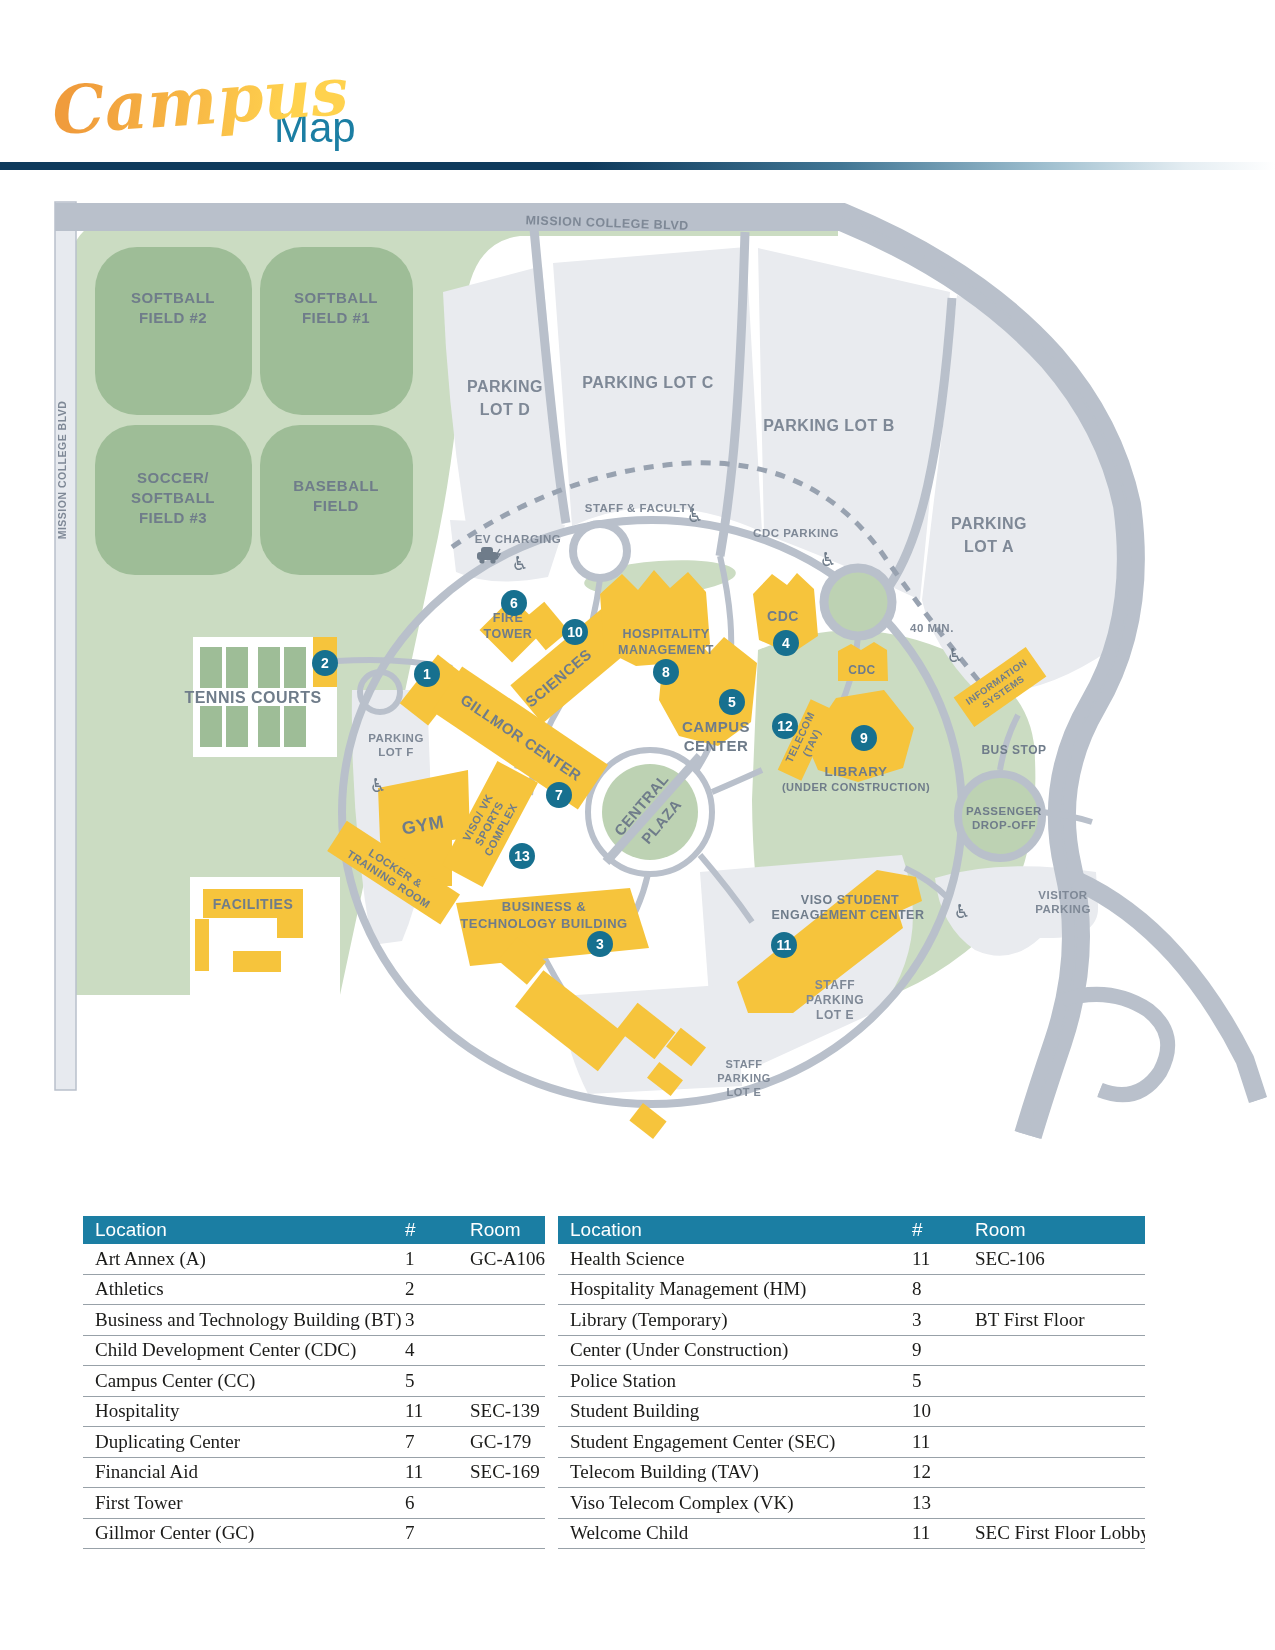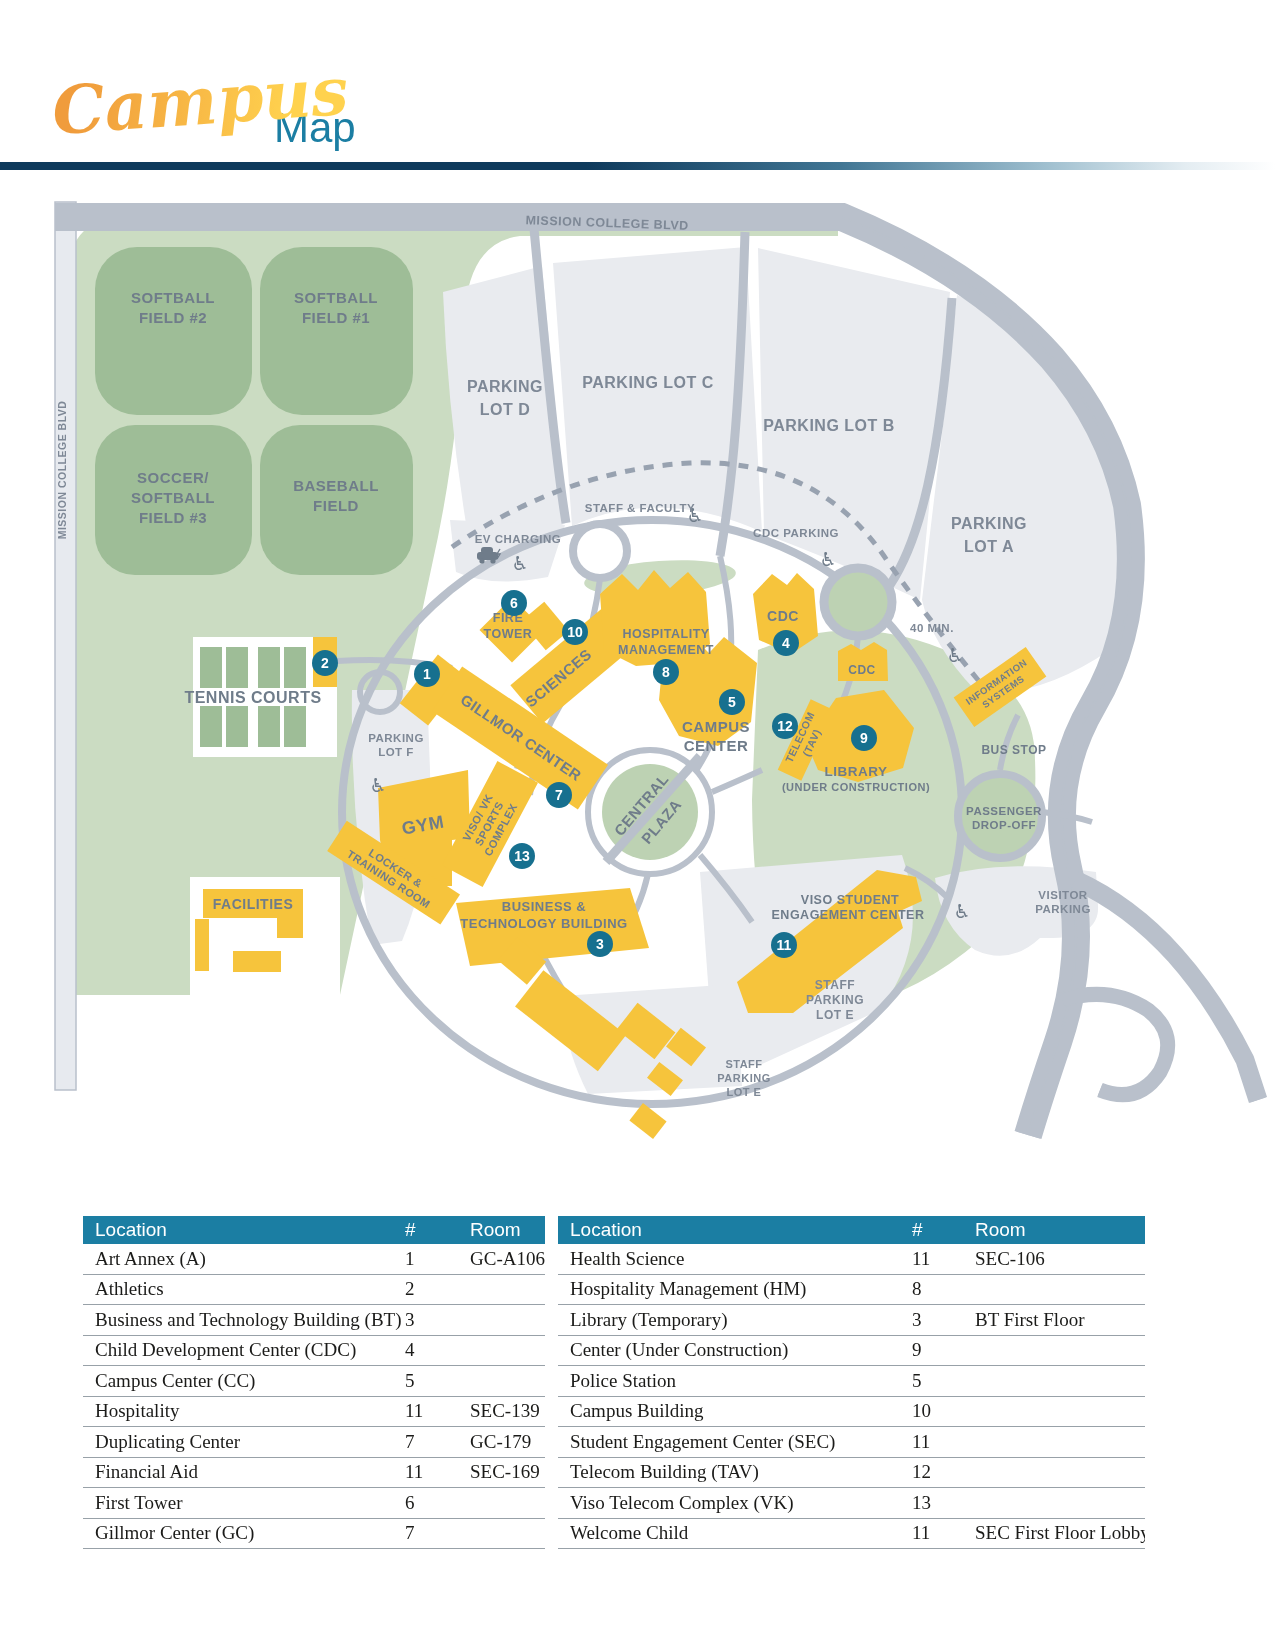--- a/index.html
+++ b/index.html
@@ -351,21 +351,21 @@
         <span>Center (Under Construction)</span>
         <span>9</span>
         <span></span>
       </div>
       <div class="trow">
         <span>Police Station</span>
         <span>5</span>
         <span></span>
       </div>
       <div class="trow">
-        <span>Campus Building</span>
+        <span>Student Building</span>
         <span>10</span>
         <span></span>
       </div>
       <div class="trow">
         <span>Student Engagement Center (SEC)</span>
         <span>11</span>
         <span></span>
       </div>
       <div class="trow">
         <span>Telecom Building (TAV)</span>

